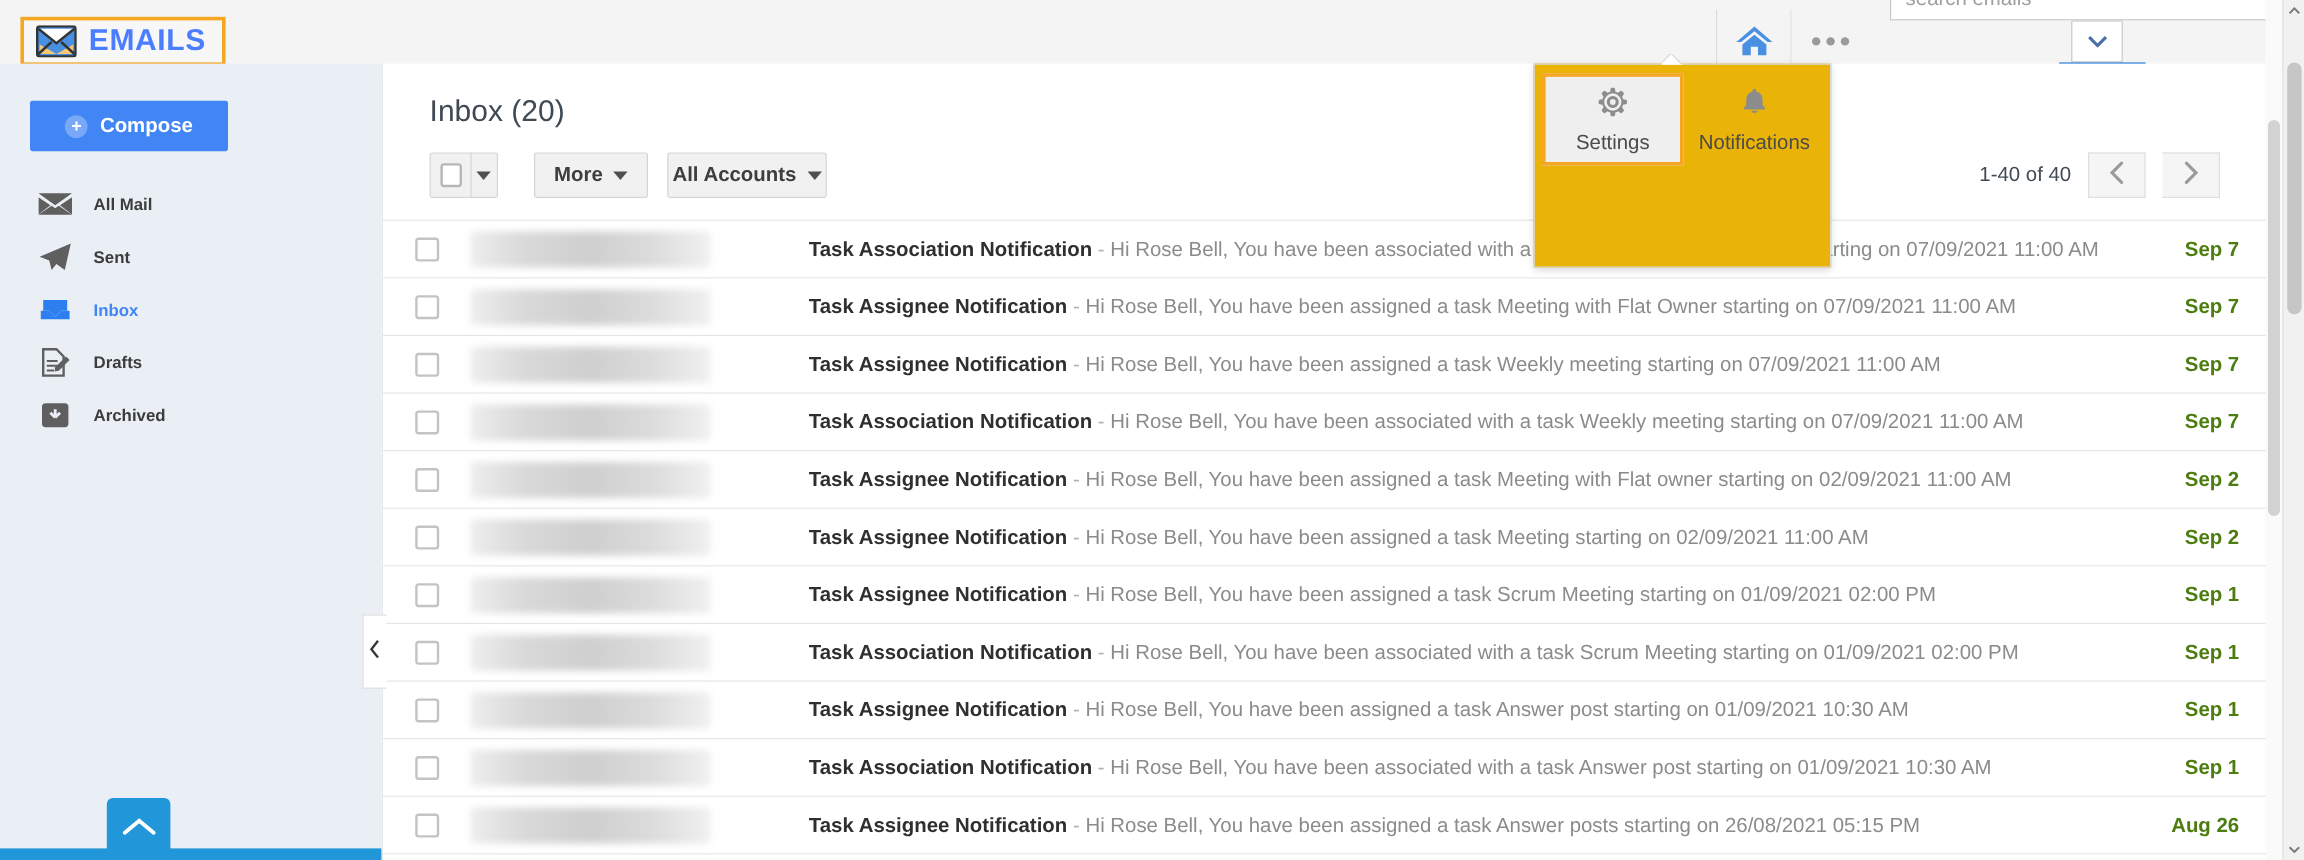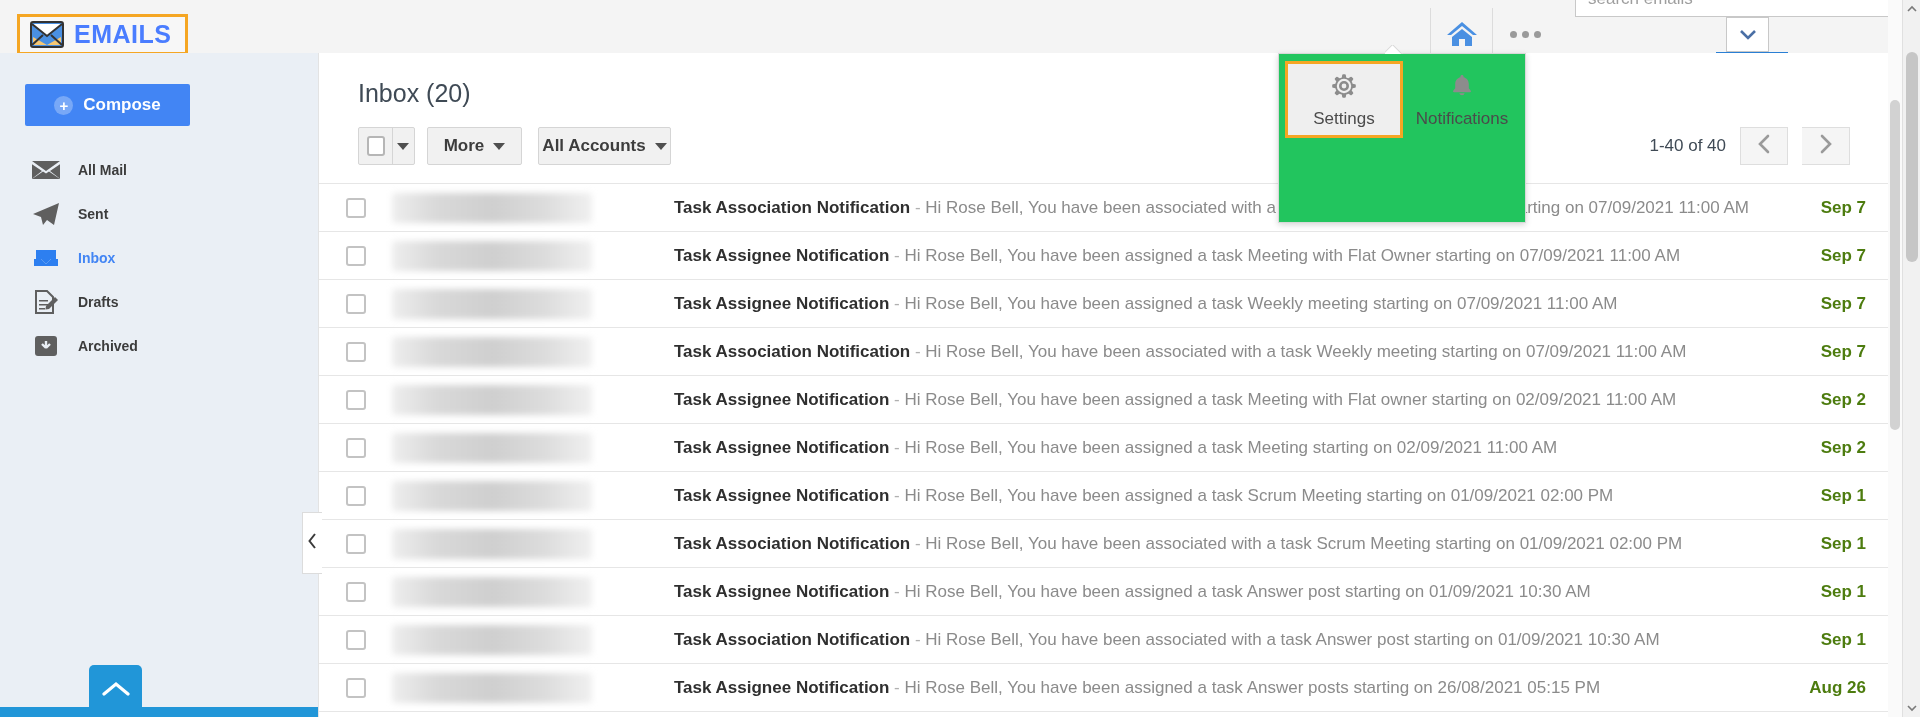--- a/index.html
+++ b/index.html
@@ -57,21 +57,21 @@
     display: flex; align-items: center; justify-content: center;
   }
   .search-btn {
     width: 72px; height: 35px; background: #2a7fd4; margin-left: 9px;
     display: flex; align-items: center; justify-content: center; border: none; cursor: pointer;
   }
 
   
   .menu-pop {
     position: absolute; top: 53px; left: 1278px; width: 248px; height: 170px;
-    background: #22c55e; border: 1px solid #d8d8d8; box-shadow: 0 2px 6px rgba(0,0,0,.16);
+    background: #eab308; border: 1px solid #d8d8d8; box-shadow: 0 2px 6px rgba(0,0,0,.16);
     z-index: 40;
   }
   .menu-arrow {
     position: absolute; top: -9px; left: 106px; width: 18px; height: 9px; overflow: hidden;
   }
   .menu-arrow:after {
     content: ""; position: absolute; left: 0; top: 2px; width: 14px; height: 14px;
     background: #fff; border-left: 1px solid #d8d8d8; border-top: 1px solid #d8d8d8;
     transform: rotate(45deg); transform-origin: center;
   }
@@ -142,21 +142,21 @@
     font-size: 17px; font-weight: bold; color: #3d3d3d; cursor: pointer;
     font-family: "Liberation Sans", sans-serif;
   }
   .sel-all { width: 57px; padding: 0; }
   .sel-all .cb {
     width: 20px; height: 20px; border: 2px solid #b6b6b6; border-radius: 3px;
     background: #fff; margin: 0 7px 0 8px;
   }
   .sel-all .divider { width: 1px; height: 38px; background: #d5d5d5; }
   .sel-all .carwrap { width: 25px; display: flex; align-items: center; justify-content: center; }
-  .btn-more { width: 95px; margin-left: 12px; gap: 9px; }
+  .btn-more { width: 95px; margin-left: 30px; gap: 9px; }
   .btn-accounts { width: 133px; margin-left: 16px; gap: 9px; }
   .caret { width: 0; height: 0; border-left: 6px solid transparent; border-right: 6px solid transparent; border-top: 7px solid #4f4f4f; }
 
   .pager { position: absolute; right: 52px; display: flex; align-items: center; gap: 14px; }
   .pager-count { font-size: 17px; color: #3f4a55; }
   .pg-btn {
     width: 48px; height: 38px; background: #f5f5f5; border: 1px solid #dedede;
     display: flex; align-items: center; justify-content: center; cursor: pointer;
   }
   .pg-btn + .pg-btn { border-left: none; }

